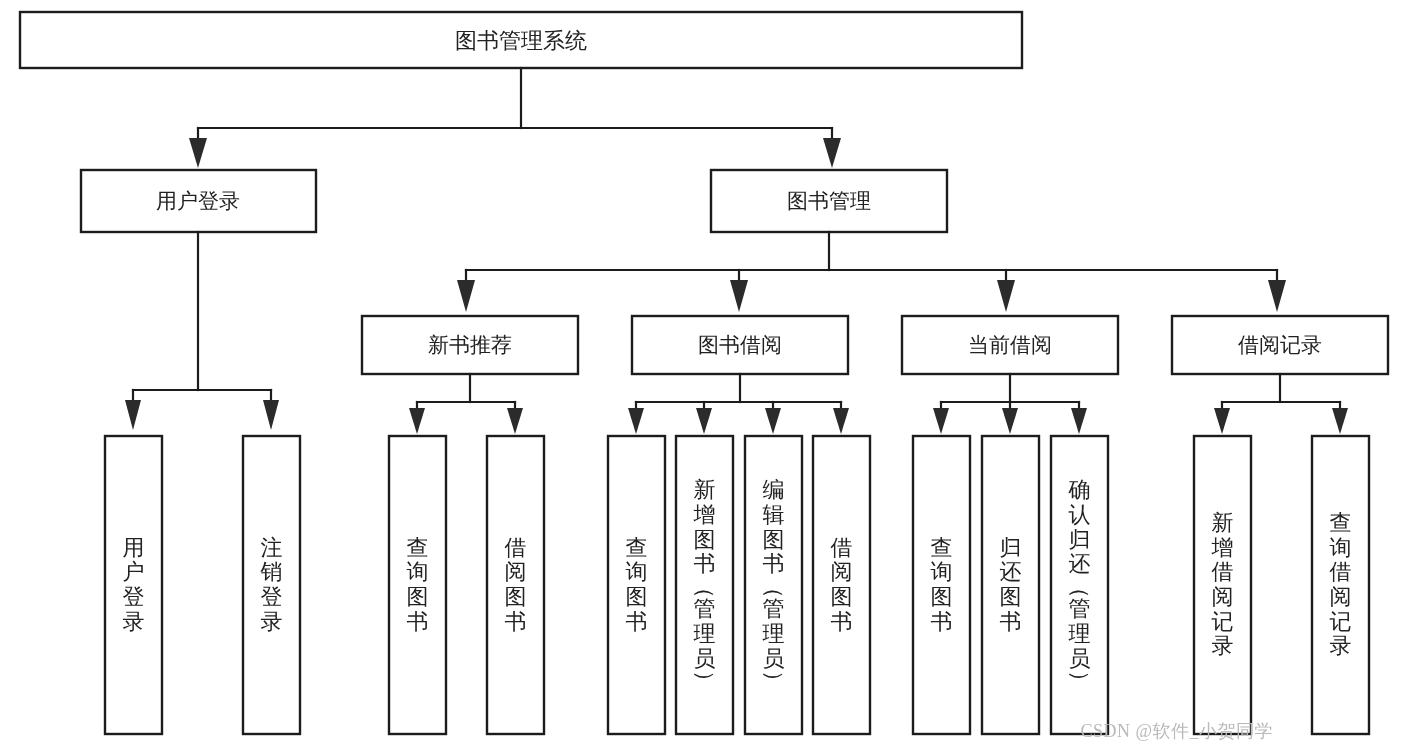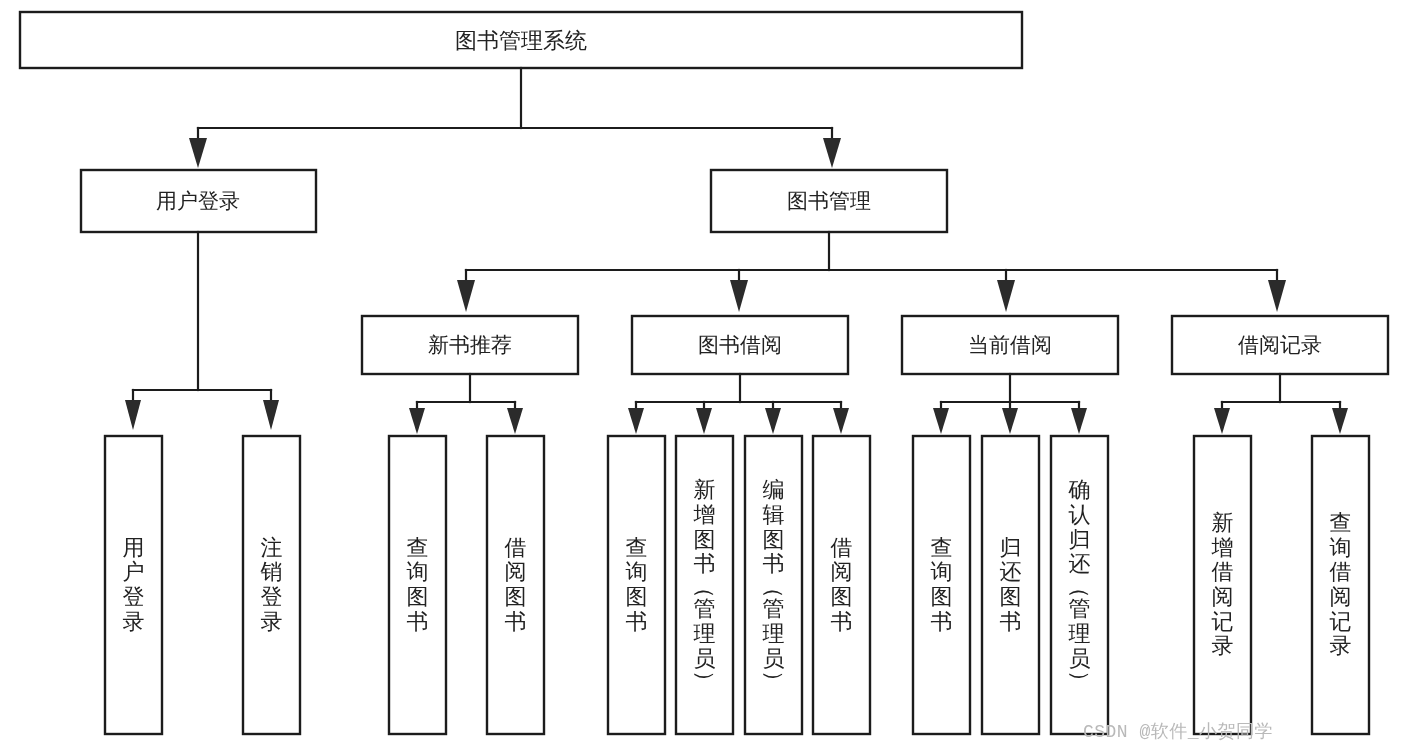--- a/index.html
+++ b/index.html
@@ -66,21 +66,21 @@
     pointer-events: none;
     text-align: center;
   }
   .vlabel span {
     display: block;
   }
   .watermark {
     position: absolute;
     right: 8px;
     bottom: 4px;
-    font-family: Liberation Mono, monospace;
+    font-family: Liberation Serif, serif;
     font-size: 18px;
     color: #b9b9b9;
     letter-spacing: 0.5px;
     white-space: nowrap;
   }
 </style>
 </head>
 <body>
 
 <div id="diagram-root">

